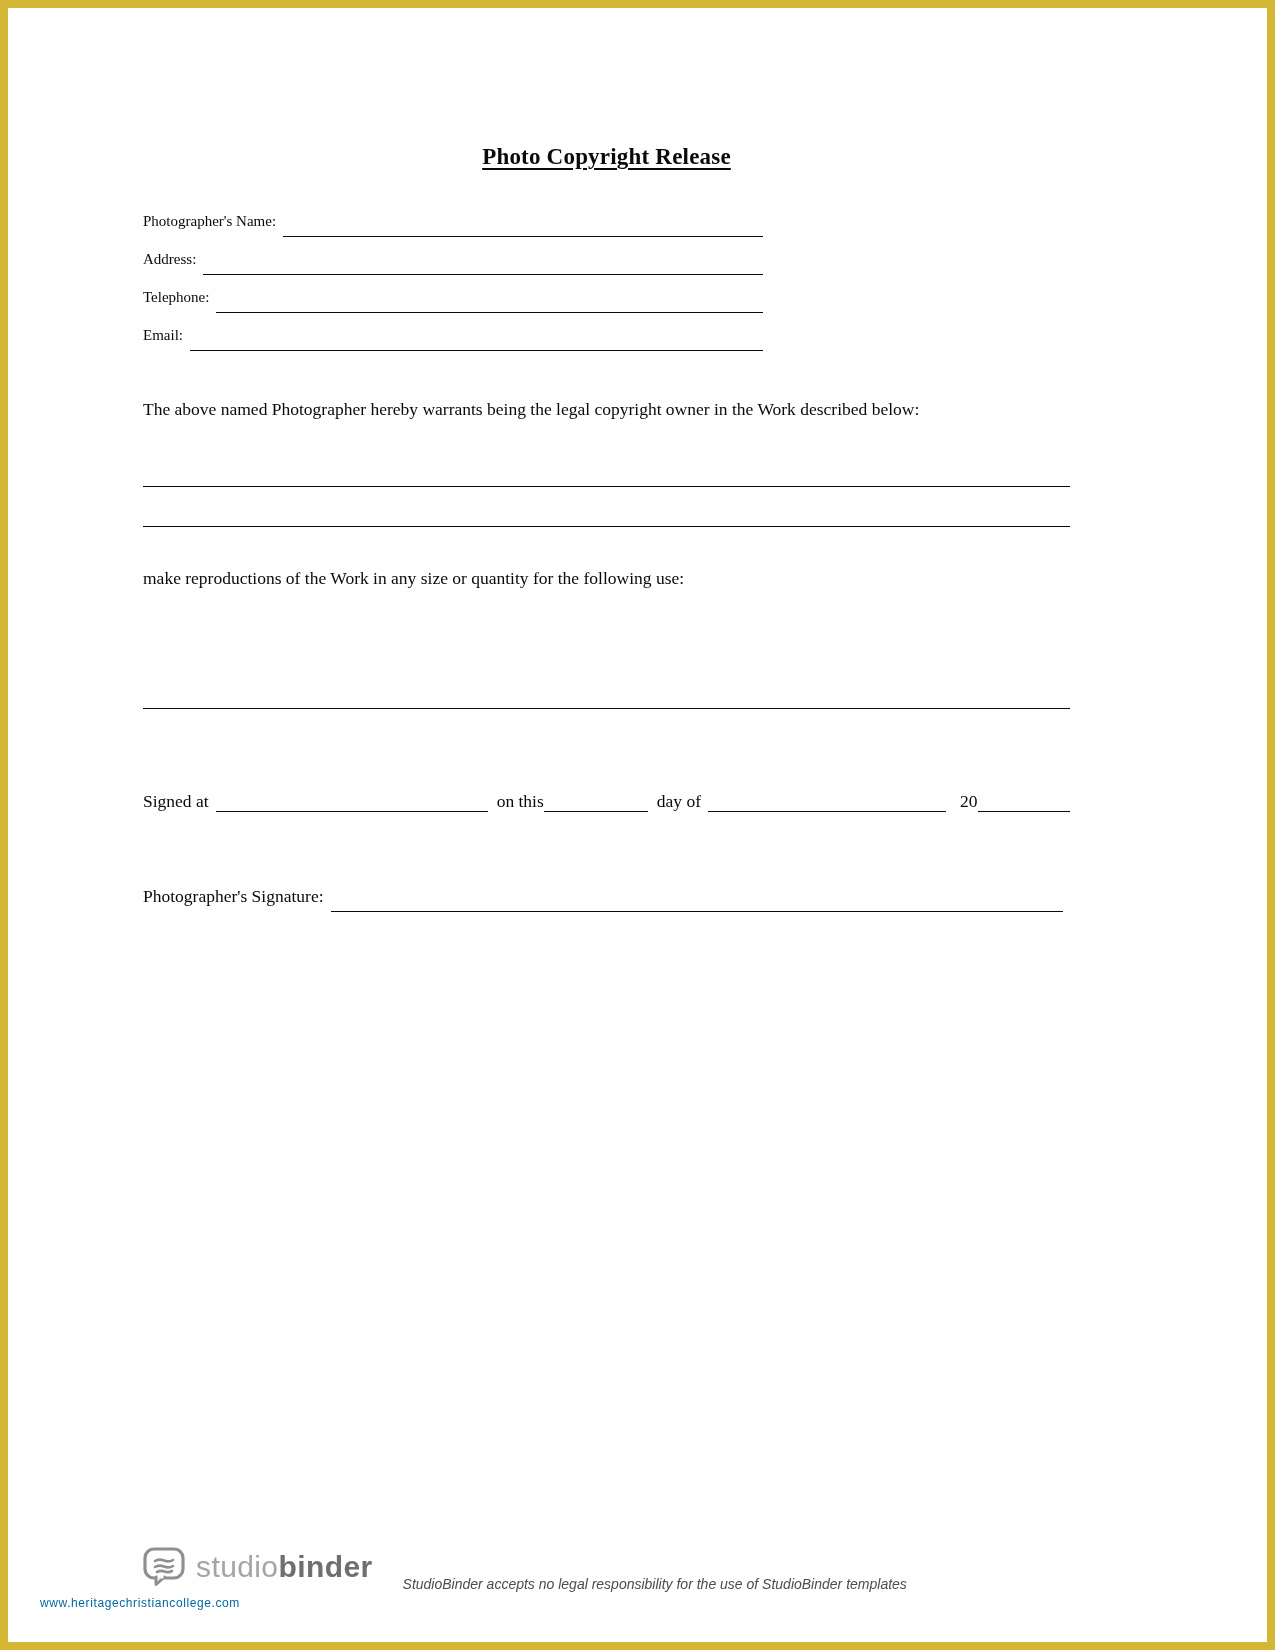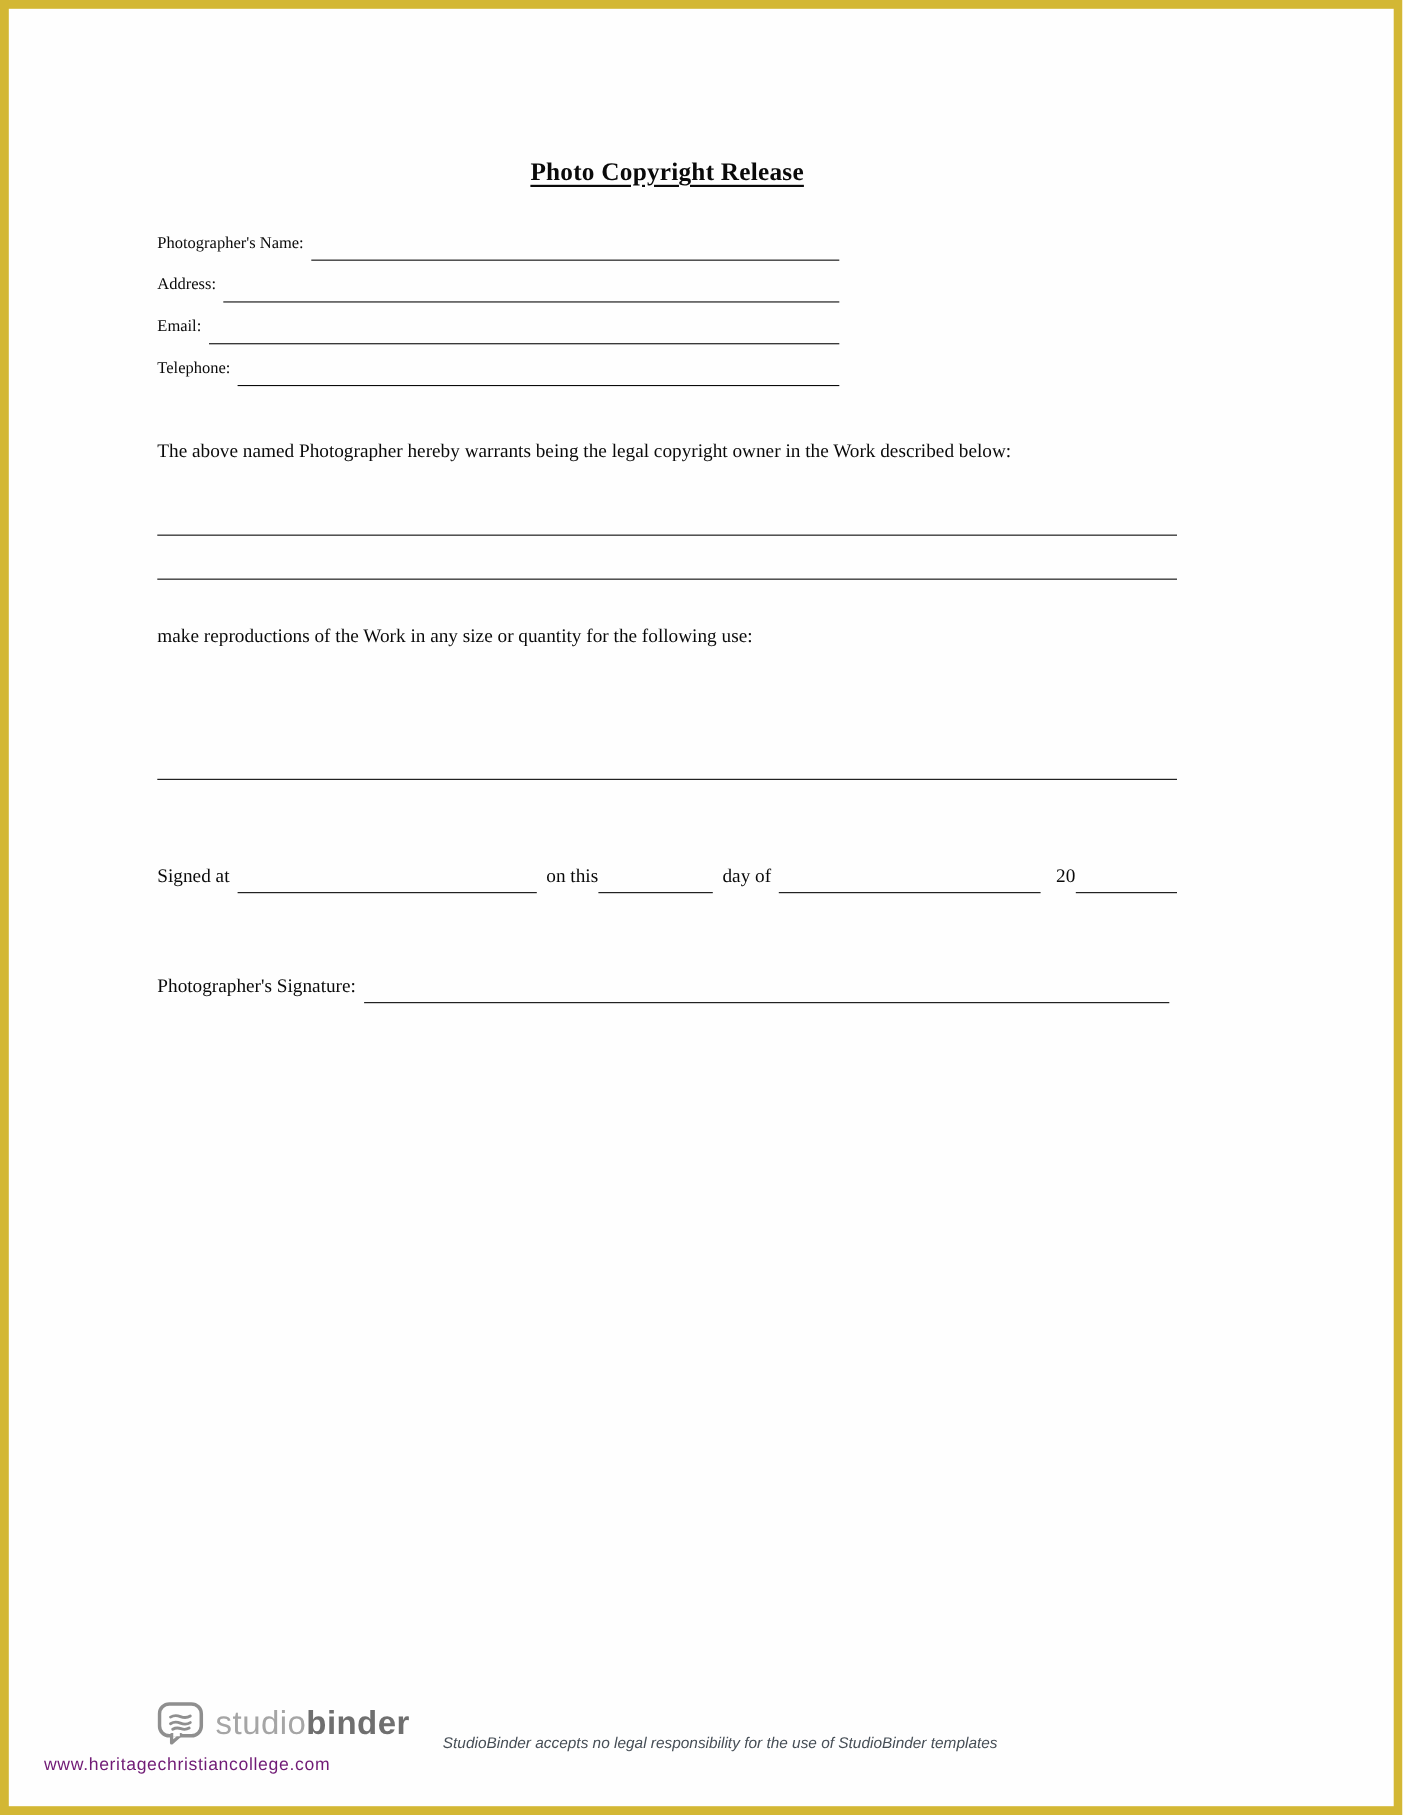--- a/index.html
+++ b/index.html
@@ -71,21 +71,21 @@
     display: inline-block;
     width: 232px;
     height: 15px;
     border-bottom: 1.4px solid #0a0a0a;
     vertical-align: baseline;
   }
 
   .signed-row {
     top: 778px;
     display: flex;
-    align-items: flex-start;
+    align-items: flex-end;
     font-size: 17.5px;
     height: 26px;
   }
   .signed-row .seg { white-space: nowrap; }
   .blank {
     border-bottom: 1.4px solid #0a0a0a;
     align-self: flex-end;
     height: 20px;
     display: inline-block;
   }
@@ -129,22 +129,22 @@
     position: relative;
     top: 2px;
     margin-top: 31px;
   }
 
   .watermark {
     position: absolute;
     left: 32px;
     top: 1588px;
     font-family: "Liberation Sans", "DejaVu Sans", sans-serif;
-    font-size: 16px;
-    color: #701a75;
+    font-size: 12px;
+    color: #0369a1;
     letter-spacing: 0.6px;
   }
 </style>
 </head>
 <body>
 
 <div class="page">
 
   <div class="content-abs doc-title-wrap">
     <span class="doc-title">Photo Copyright Release</span>
@@ -153,25 +153,25 @@
   <div class="content-abs fields">
     <div class="field-row">
       <span class="label">Photographer's Name:</span>
       <span class="fill-line"></span>
     </div>
     <div class="field-row">
       <span class="label">Address:</span>
       <span class="fill-line"></span>
     </div>
     <div class="field-row">
+      <span class="label">Telephone:</span>
+      <span class="fill-line"></span>
+    </div>
+    <div class="field-row">
       <span class="label">Email:</span>
-      <span class="fill-line"></span>
-    </div>
-    <div class="field-row">
-      <span class="label">Telephone:</span>
       <span class="fill-line"></span>
     </div>
   </div>
 
   <div class="content-abs para para-warrant">The above named Photographer hereby warrants being the legal copyright owner in the Work described below:</div>
 
   <div class="rule rule-1"></div>
   <div class="rule rule-2"></div>
 
   <div class="content-abs para-permission">

